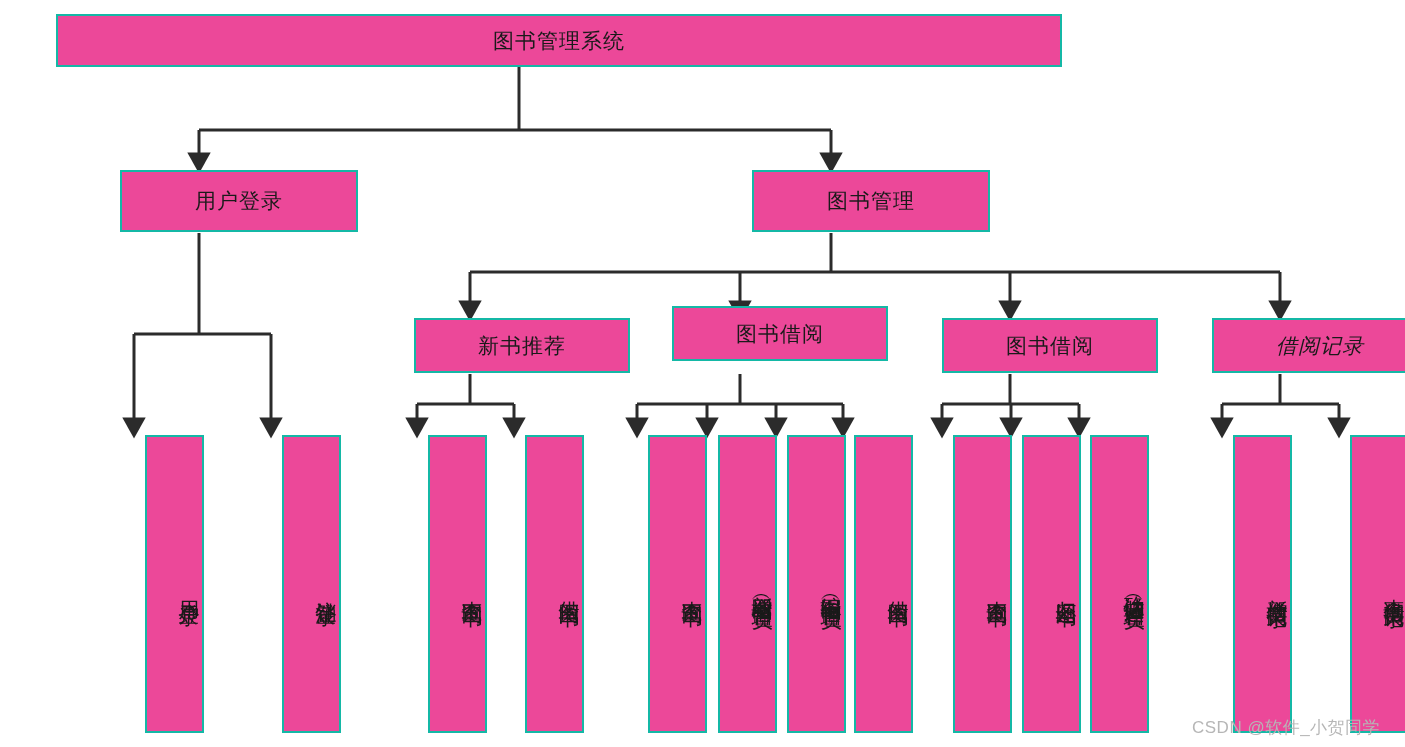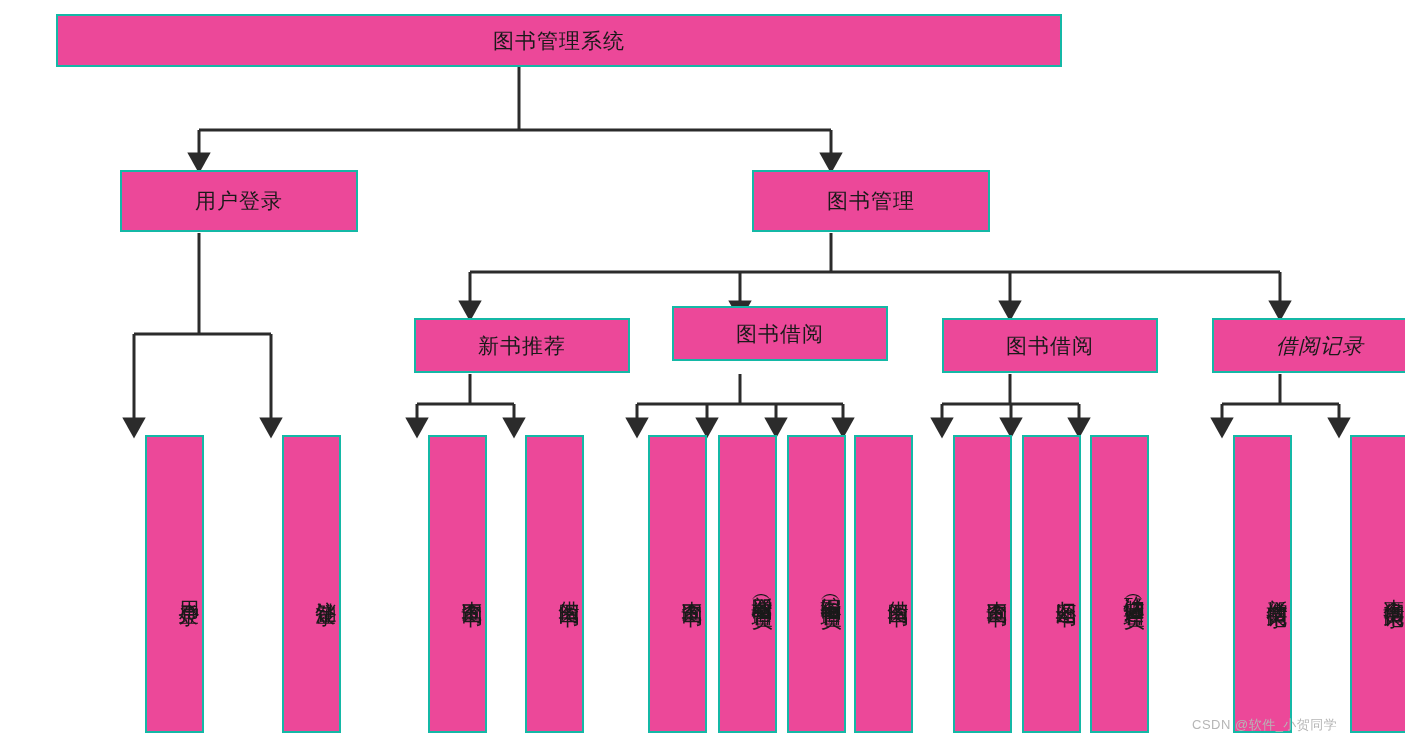--- a/index.html
+++ b/index.html
@@ -56,21 +56,21 @@
   .node .label {
     display: block;
     white-space: pre-line;
   }
   .node.vertical .label {
     white-space: normal;
   }
   #watermark {
     position: absolute;
     color: #b6b6b6;
-    font-size: 13px;
+    font-size: 17px;
     letter-spacing: 0.5px;
     z-index: 3;
     white-space: nowrap;
     user-select: none;
   }
 </style>
 </head>
 <body>
 
 <div id="diagram-canvas">

